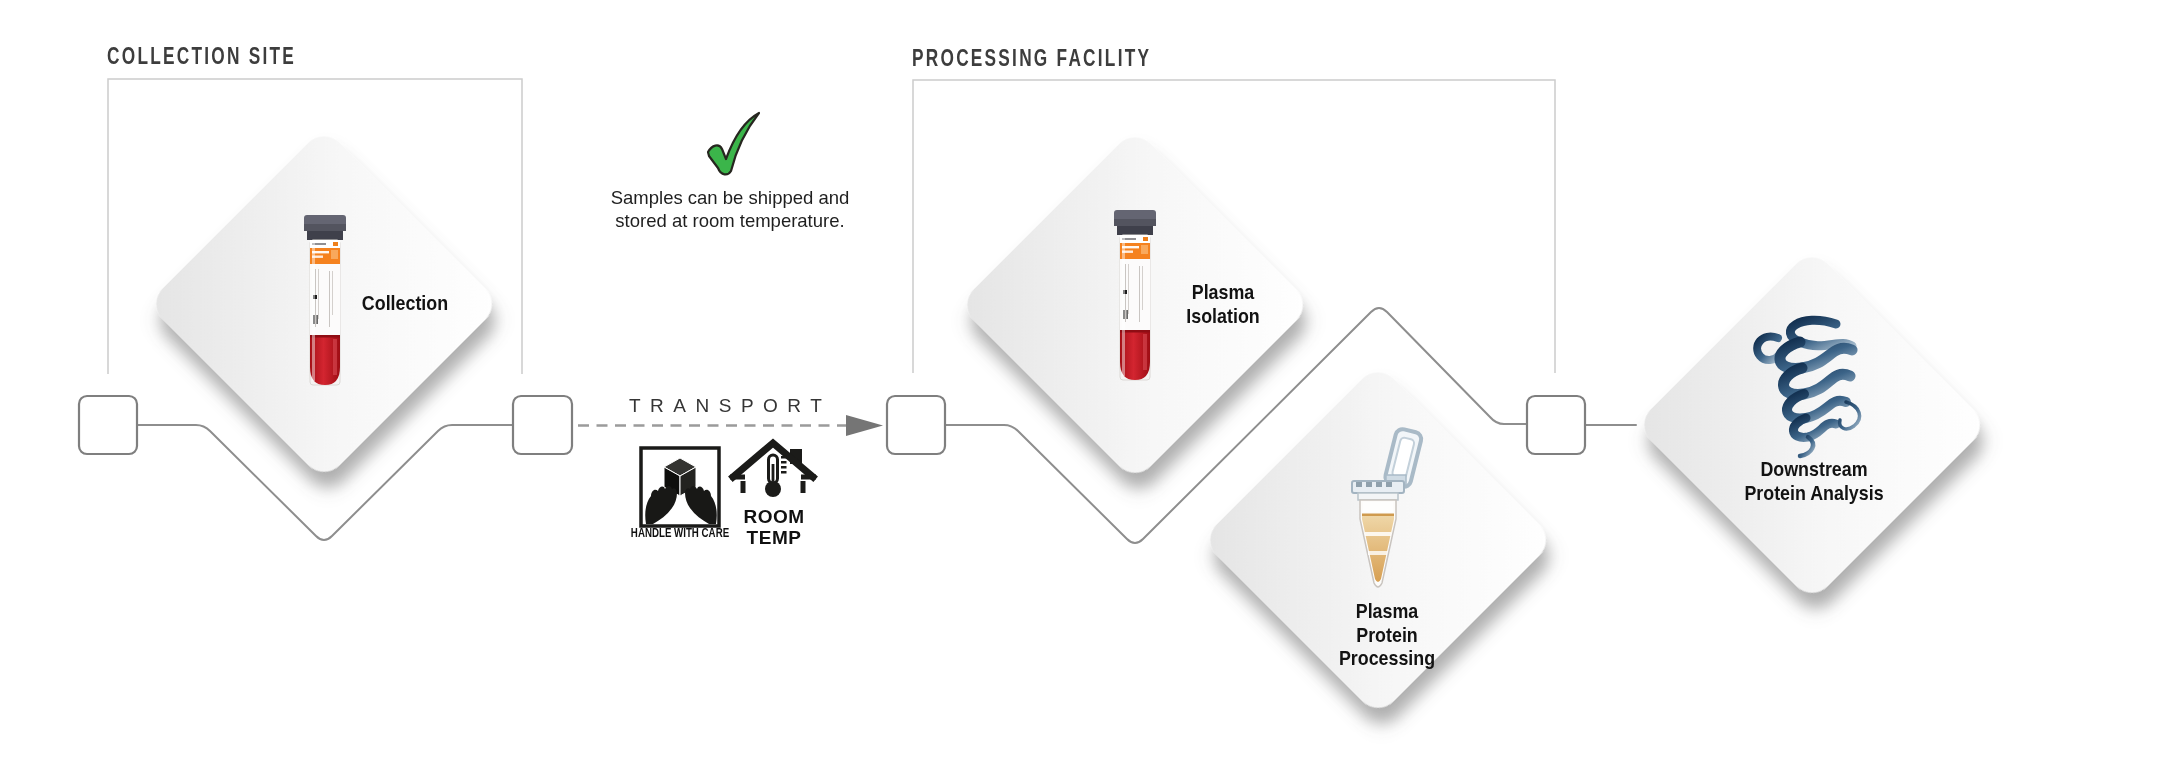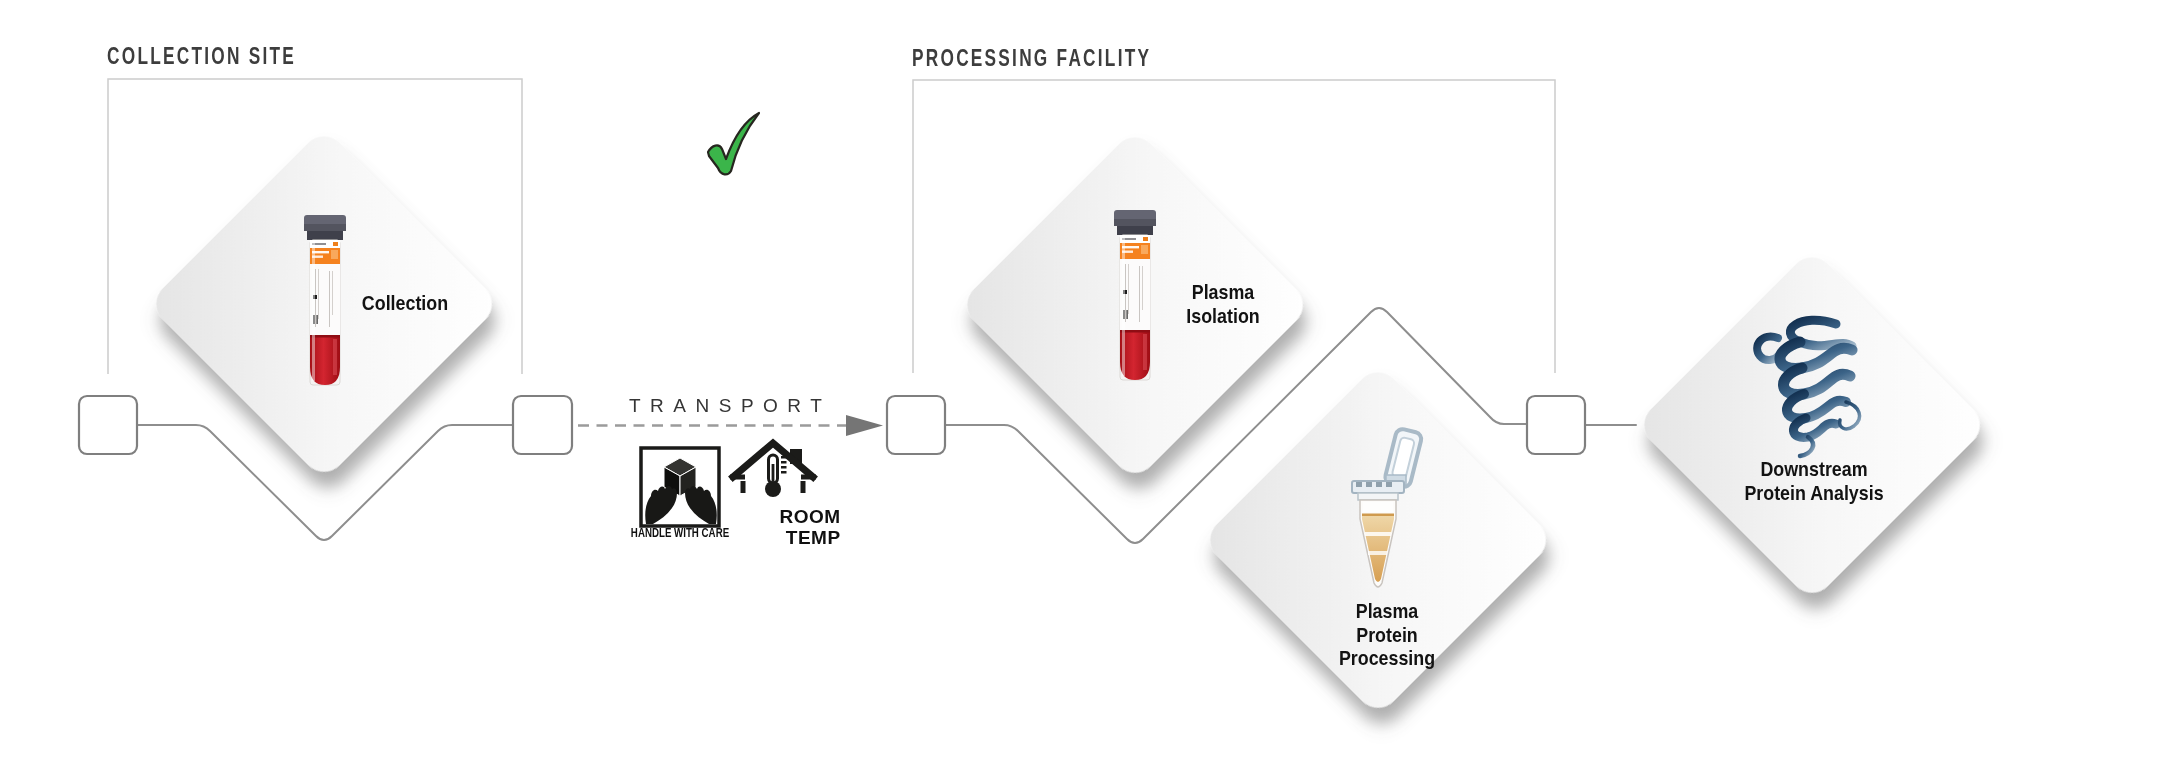--- a/index.html
+++ b/index.html
@@ -11,23 +11,23 @@
   .site-title{font-size:23px;font-weight:700;letter-spacing:3px;color:#3d3d3d;
               transform:scaleX(.75);transform-origin:left top;white-space:nowrap;}
   #collection-title{left:107px;top:33px;}
   #processing-title{left:912px;top:35px;}
   #transport-note{left:730px;top:176px;transform:translateX(-50%);text-align:center;
                   font-size:18.5px;line-height:1.27;color:#1f1f1f;white-space:pre-line;}
   #transport-label{left:629px;top:385px;font-size:19px;font-weight:400;letter-spacing:9.5px;
                    color:#353535;white-space:nowrap;}
   #hwc-label{left:680px;top:515px;transform:translateX(-50%) scaleX(.72);
              font-size:13.5px;font-weight:700;letter-spacing:0px;color:#101010;white-space:nowrap;}
-  #room-temp-label{left:774px;top:497px;transform:translateX(-50%);text-align:right;
+  #room-temp-label{left:774px;top:497px;transform:translateX(-50%);text-align:center;
                    font-size:19px;font-weight:700;line-height:1.08;letter-spacing:.5px;
-                   color:#101010;white-space:pre-line;margin-left:36px;}
+                   color:#101010;white-space:pre-line;}
   .node-label{font-size:21px;font-weight:700;line-height:1.12;text-align:center;
               transform:translateX(-50%) scaleX(.85);transform-origin:center top;
               color:#121212;white-space:pre-line;}
   #collection-label{left:405px;top:281px;}
   #pi-label{left:1223px;top:270px;}
   #ppp-label{left:1387px;top:589px;}
   #dpa-label{left:1814px;top:447px;}
 </style>
 </head>
 <body>
@@ -177,20 +177,22 @@
       <path d="M58,102 C40,108 42,124 60,121 C74,118 76,104 88,108" stroke-width="9"></path>
       <path d="M60,121 C70,128 64,138 52,140" stroke-width="4.5"></path>
       <path d="M98,86 C112,90 116,102 106,110 C98,116 90,112 92,104" stroke-width="3.5"></path>
     </g>
   </g>
 </svg>
 
 <div class="txt site-title" id="collection-title">COLLECTION SITE</div>
 <div class="txt site-title" id="processing-title">PROCESSING FACILITY</div>
 
+<div class="txt" id="transport-note">Samples can be shipped and
+stored at room temperature.</div>
 <div class="txt" id="transport-label">TRANSPORT</div>
 <div class="txt" id="hwc-label">HANDLE WITH CARE</div>
 <div class="txt" id="room-temp-label">ROOM
 TEMP</div>
 
 <div class="txt node-label" id="collection-label">Collection</div>
 <div class="txt node-label" id="pi-label">Plasma
 Isolation</div>
 <div class="txt node-label" id="ppp-label">Plasma
 Protein

